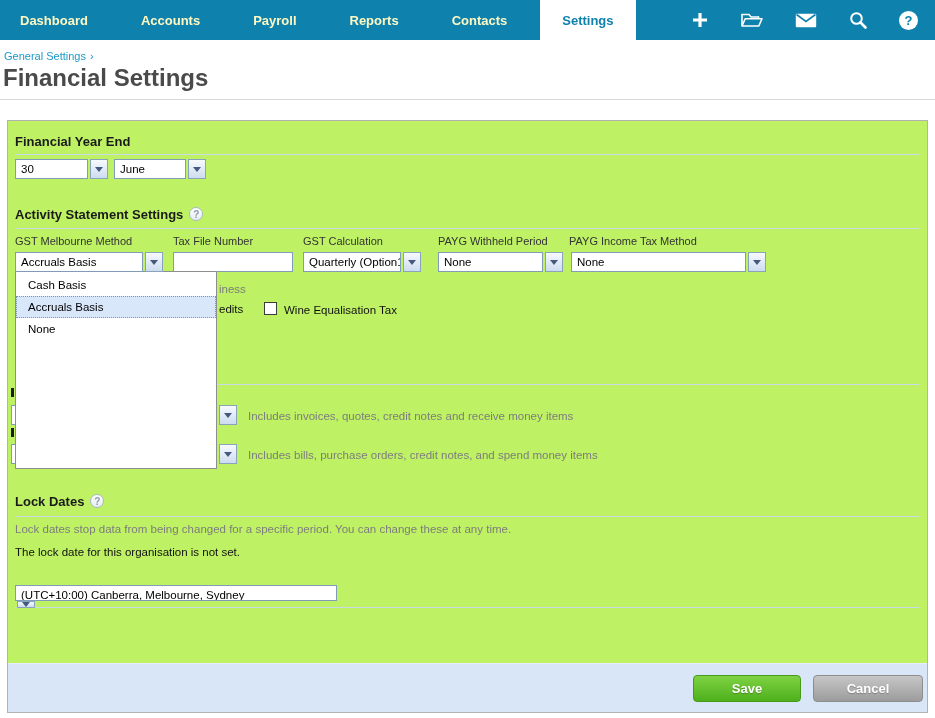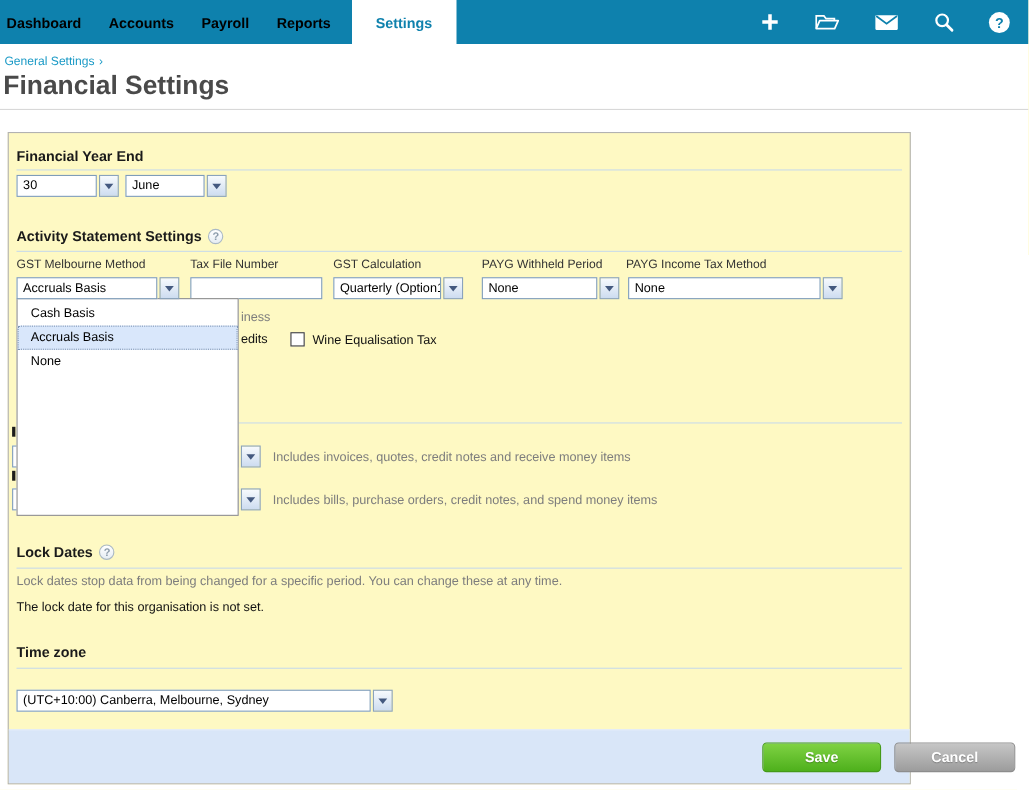--- a/index.html
+++ b/index.html
@@ -10,43 +10,43 @@
     font-family:"Liberation Sans", sans-serif;
     overflow:hidden;
   }
 
   
   .nav {
     position:absolute; top:0; left:0; width:935px; height:40px;
     background:#0e81ad; display:flex; align-items:stretch;
   }
   .nav-tab {
-    display:flex; align-items:center; padding:0 6px; margin-right:13px;
-    color:#000000; font-weight:bold; font-size:13px; cursor:pointer; white-space:nowrap;
+    display:flex; align-items:center; padding:0 20px; margin-right:13px;
+    color:#fef9c3; font-weight:bold; font-size:13px; cursor:pointer; white-space:nowrap;
   }
   .nav-tab.active { background:#fff; color:#0e81ad; padding:0 22px; margin-right:0; }
   .nav-icons { margin-left:auto; display:flex; align-items:center; gap:32px; padding-right:17px; }
   .nav-icon { display:flex; align-items:center; justify-content:center; cursor:pointer; }
   .nav-help {
     display:block; width:19px; height:19px; border-radius:50%;
     background:#fff; color:#0e81ad; font-size:13px; font-weight:bold;
     text-align:center; line-height:19px;
   }
 
   
   .breadcrumb { position:absolute; left:4px; top:50px; font-size:11px; color:#1b9ac6; }
   .breadcrumb a { color:#1b9ac6; text-decoration:none; cursor:pointer; }
   .crumb-sep { margin-left:4px; }
   .page-title { position:absolute; left:3px; top:64px; font-size:24px; font-weight:bold; color:#4a4a4a; }
   .title-divider { position:absolute; left:0; top:99px; width:935px; height:1px; background:#d8d8d8; }
 
   
   .panel {
-    position:absolute; left:7px; top:120px; width:821px; height:593px;
-    background:#fef9c3; border:1px solid #b2b2b2;
+    position:absolute; left:7px; top:120px; width:921px; height:593px;
+    background:#bef264; border:1px solid #b2b2b2;
   }
   .sec-title { position:absolute; font-size:13px; font-weight:bold; color:#1a1a1a; white-space:nowrap; }
   .underline { position:absolute; left:7px; right:7px; height:1px; background:#c9dbe9; }
   .fld-label { position:absolute; font-size:11px; color:#333; white-space:nowrap; }
   .hint { position:absolute; font-size:11.5px; color:#7d7d7d; white-space:nowrap; }
   .plain { position:absolute; font-size:11.5px; color:#111; white-space:nowrap; }
 
   .help-badge {
     display:inline-block; width:14px; height:14px; border-radius:50%;
     border:1px solid #aab9c6; background:linear-gradient(#ffffff,#e6edf4);
@@ -107,20 +107,21 @@
   }
 </style>
 </head>
 <body>
 
 <div class="nav">
   <div class="nav-tab">Dashboard</div>
   <div class="nav-tab">Accounts</div>
   <div class="nav-tab">Payroll</div>
   <div class="nav-tab">Reports</div>
+  <div class="nav-tab">Contacts</div>
   <div class="nav-tab active">Settings</div>
   <div class="nav-icons">
     <span class="nav-icon">
       <svg viewBox="0 0 18 18" width="18" height="18">
           <path d="M9 2 V16 M2 9 H16" stroke="#fff" stroke-width="3.2"></path>
         </svg>
     </span>
     <span class="nav-icon">
       <svg viewBox="0 0 22 16" width="22" height="16">
         <path d="M1 14 V2.5 H8 l2 2.5 h7.5 V7" fill="none" stroke="#fff" stroke-width="1.6"></path>
@@ -223,21 +224,21 @@
 
   <div class="sec-title" style="left:7px; top:373px;">
     <span>Lock Dates</span><span class="help-badge">?</span>
   </div>
   <div class="underline" style="top:395px;"></div>
   <div class="hint" style="left:7px; top:402px;">Lock dates stop data from being changed for a specific period. You can change these at any time.</div>
   <div class="plain" style="left:7px; top:425px;">The lock date for this organisation is not set.</div>
 
   <div class="sec-title" style="left:7px; top:464px;">Time zone</div>
   <div class="underline" style="top:486px;"></div>
-  <div class="sel" style="left:7px; top:506px;">
+  <div class="sel" style="left:7px; top:464px;flex-direction:column;">
     <div class="sel-field" style="width:322px;">(UTC+10:00) Canberra, Melbourne, Sydney</div>
     <div class="sel-btn"></div>
   </div>
 
   <div class="panel-footer"></div>
   <div class="btn btn-save">Save</div>
   <div class="btn btn-cancel">Cancel</div>
 
 </div>
 

